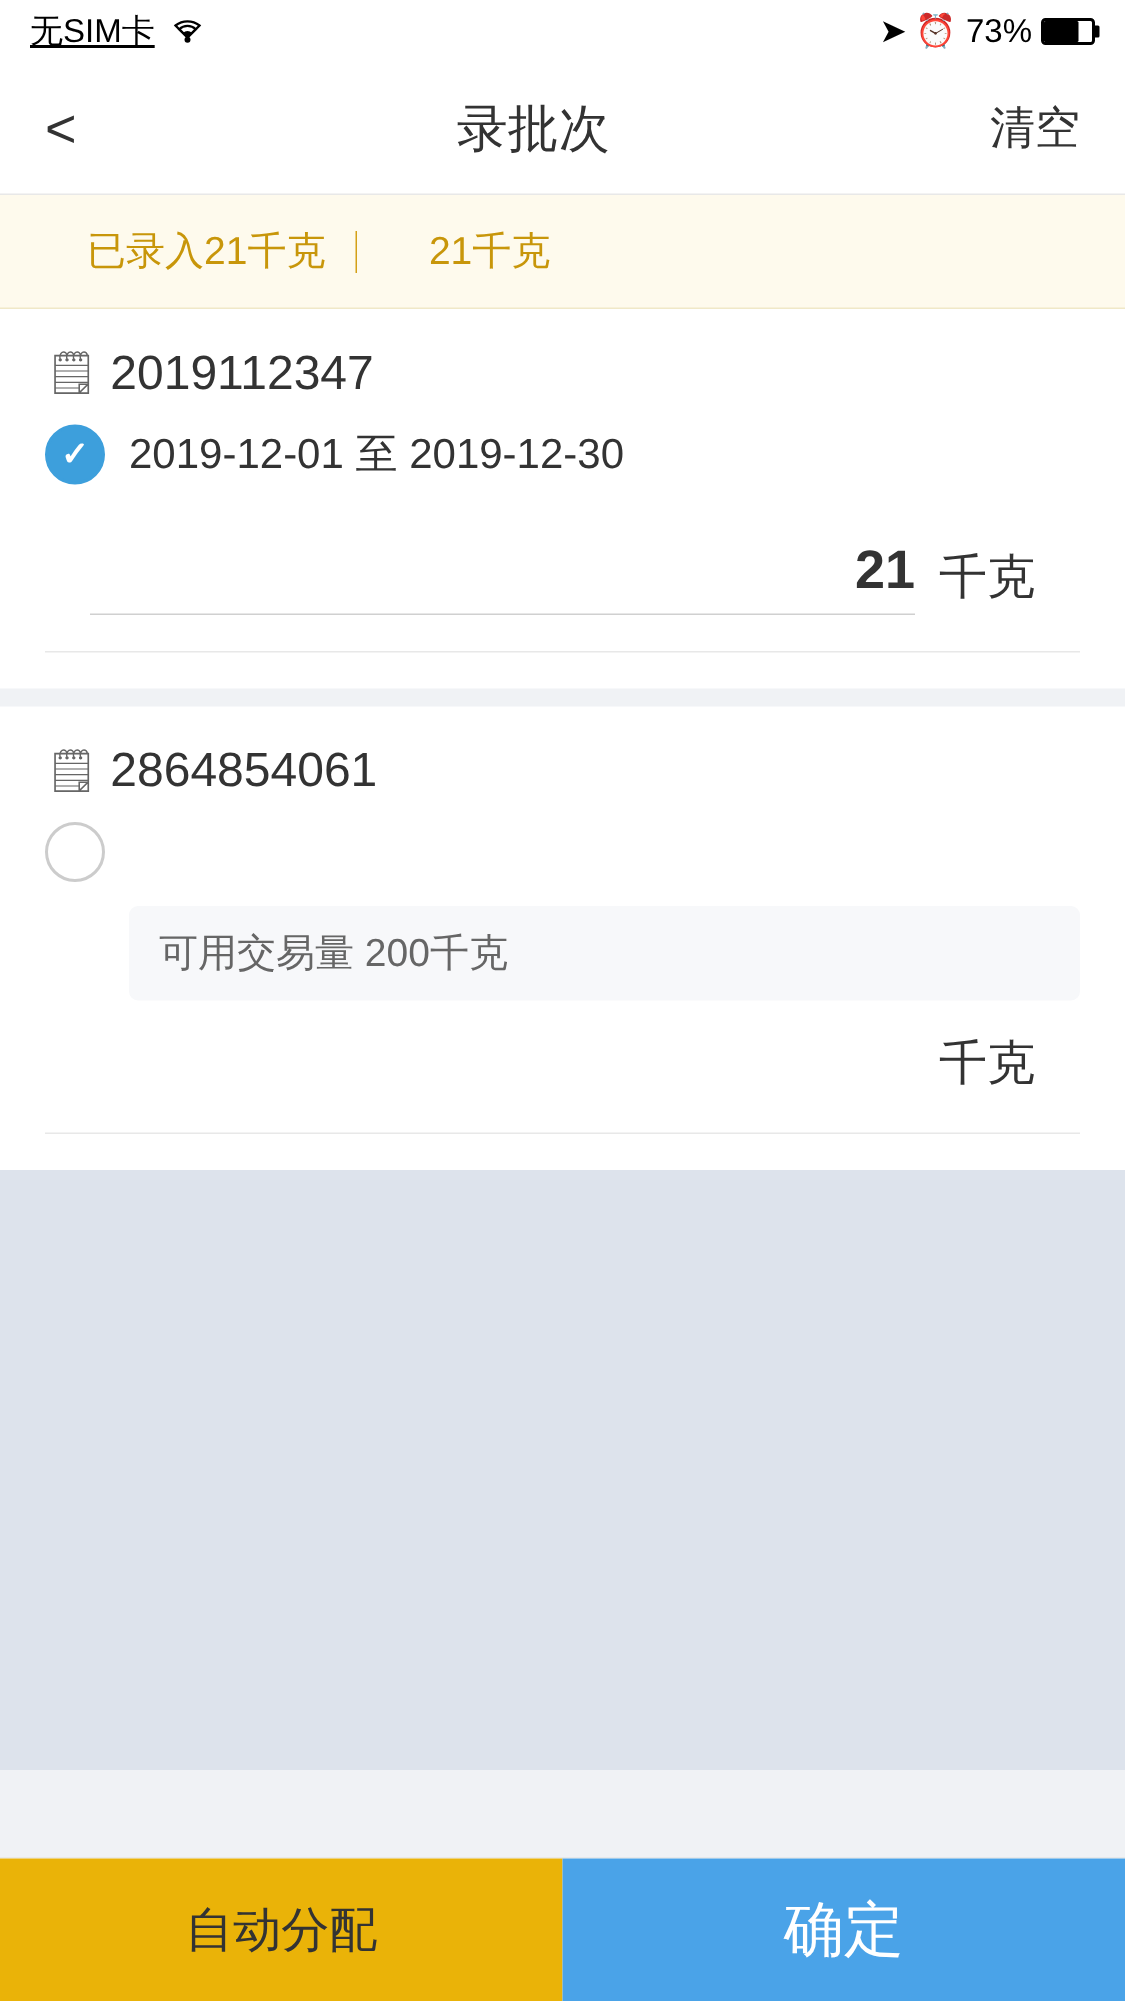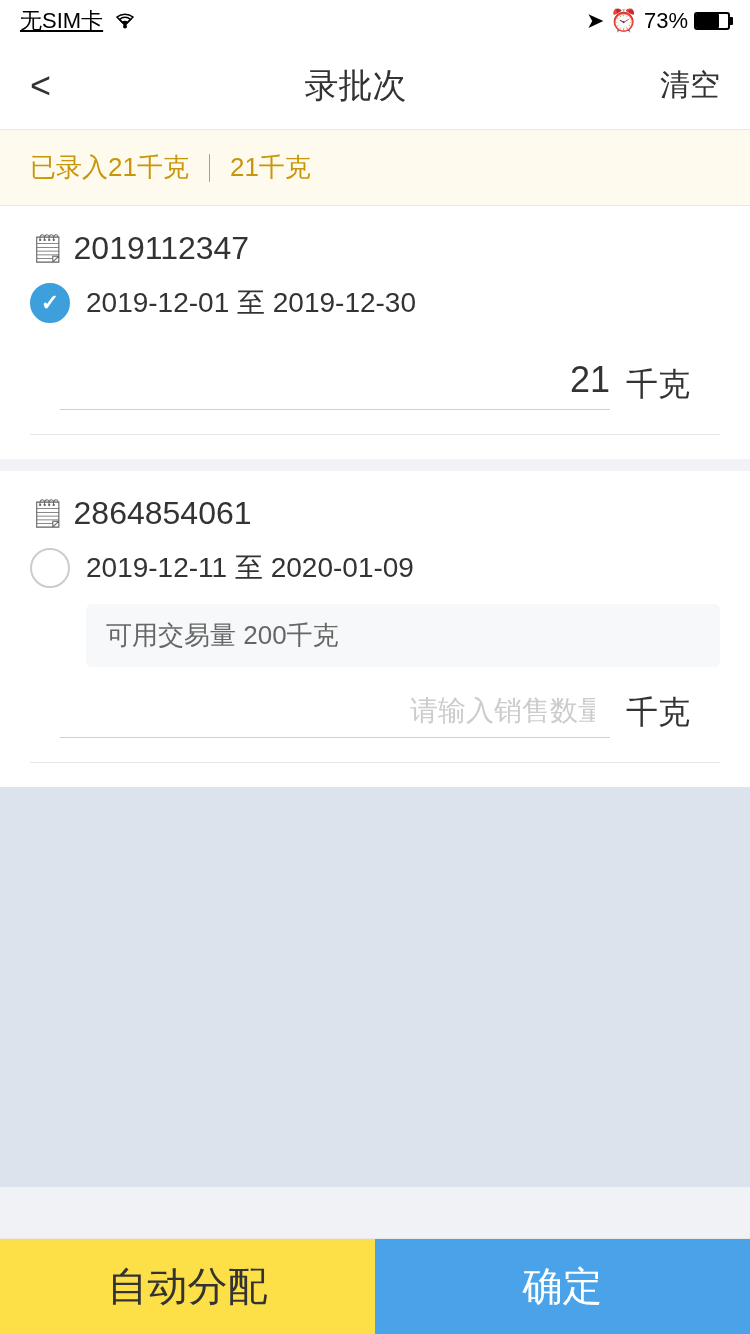--- a/index.html
+++ b/index.html
@@ -102,20 +102,21 @@
       background: #fefaed;
       padding: 20px 30px;
       display: flex;
       align-items: center;
       gap: 20px;
       border-bottom: 1px solid #f0e8c8;
     }
     .summary-text {
       font-size: 26px;
       color: #c8960a;
+      margin-left: 28px;
     }
     .summary-divider {
       width: 1px;
       height: 28px;
       background: #d4a017;
     }
 
     
     .content {
       background: #fff;
@@ -235,44 +236,44 @@
       height: 96px;
       display: flex;
       background: #fff;
       border-top: 1px solid #e8e8e8;
     }
     .btn-auto {
       flex: 1;
       display: flex;
       align-items: center;
       justify-content: center;
-      font-size: 40px;
-      color: #333;
-      background: #fde047;
+      font-size: 32px;
+      color: #333;
+      background: #eab308;
       cursor: pointer;
       border: none;
       outline: none;
     }
     .btn-confirm {
       flex: 1;
       display: flex;
       align-items: center;
       justify-content: center;
       font-size: 40px;
       color: #fff;
       background: #4aa3e8;
       cursor: pointer;
       border: none;
       outline: none;
     }
 
     .value-filled {
       font-size: 36px;
       color: #333;
-      font-weight: 400;
+      font-weight: 700;
     }
   </style>
 </head>
 <body>
 
 <div class="status-bar">
   <div class="status-bar-left">
     <span>无SIM卡</span>
     <span>
       <svg width="28" height="22" viewBox="0 0 28 22">
@@ -325,28 +326,24 @@
     </div>
   </div>
 
   <div class="batch-item">
     <div class="batch-id-row">
       <span class="batch-icon">🗒</span>
       <span class="batch-id">2864854061</span>
     </div>
     <div class="batch-date-row">
       <div class="radio-circle"></div>
-      <span class="batch-date">2019-12-11 至 2020-01-09</span>
     </div>
     <div class="available-quantity">可用交易量 200千克</div>
 
     <div class="quantity-row">
-      <div class="quantity-input-underline">
-        <input class="quantity-input" type="number" placeholder="请输入销售数量" style="">
-      </div>
       <span class="quantity-unit">千克</span>
     </div>
   </div>
 
 </div>
 
 <div class="spacer"></div>
 
 <div class="bottom-bar">
   <button class="btn-auto">自动分配</button>

